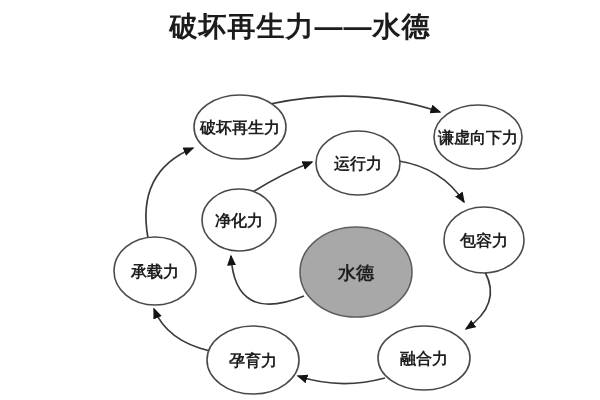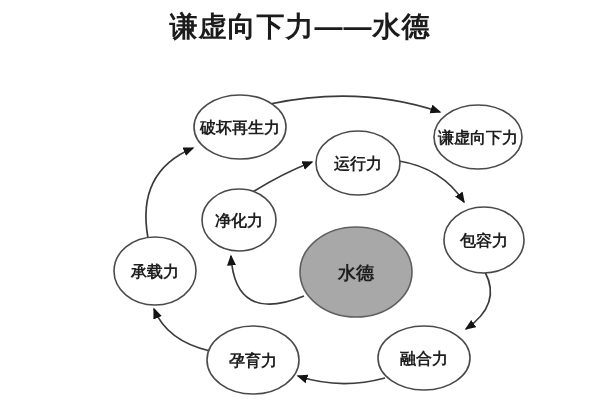--- a/index.html
+++ b/index.html
@@ -32,21 +32,21 @@
     fill: #1f1f1f;
     text-anchor: middle;
   }
   .center-label { font-size: 18px; }
   .flow-arrow { fill: none; stroke: #3b3b3b; stroke-width: 1.7; }
 </style>
 </head>
 <body>
 
 <div class="stage">
-  <div class="title">谦虚向下力——水德</div>
+  <div class="title">破坏再生力——水德</div>
 
   <svg width="600" height="400" viewBox="0 0 600 400">
     <defs>
       <marker id="arrow" markerWidth="12" markerHeight="10" refX="9.5" refY="4.5" orient="auto" markerUnits="userSpaceOnUse">
         <path d="M0,0 L11,4.5 L0,9 Z" fill="#141414"></path>
       </marker>
     </defs>
 
     <g>
       <path class="flow-arrow" d="M 304 296 Q 235 324 231 256" marker-end="url(#arrow)"></path>

